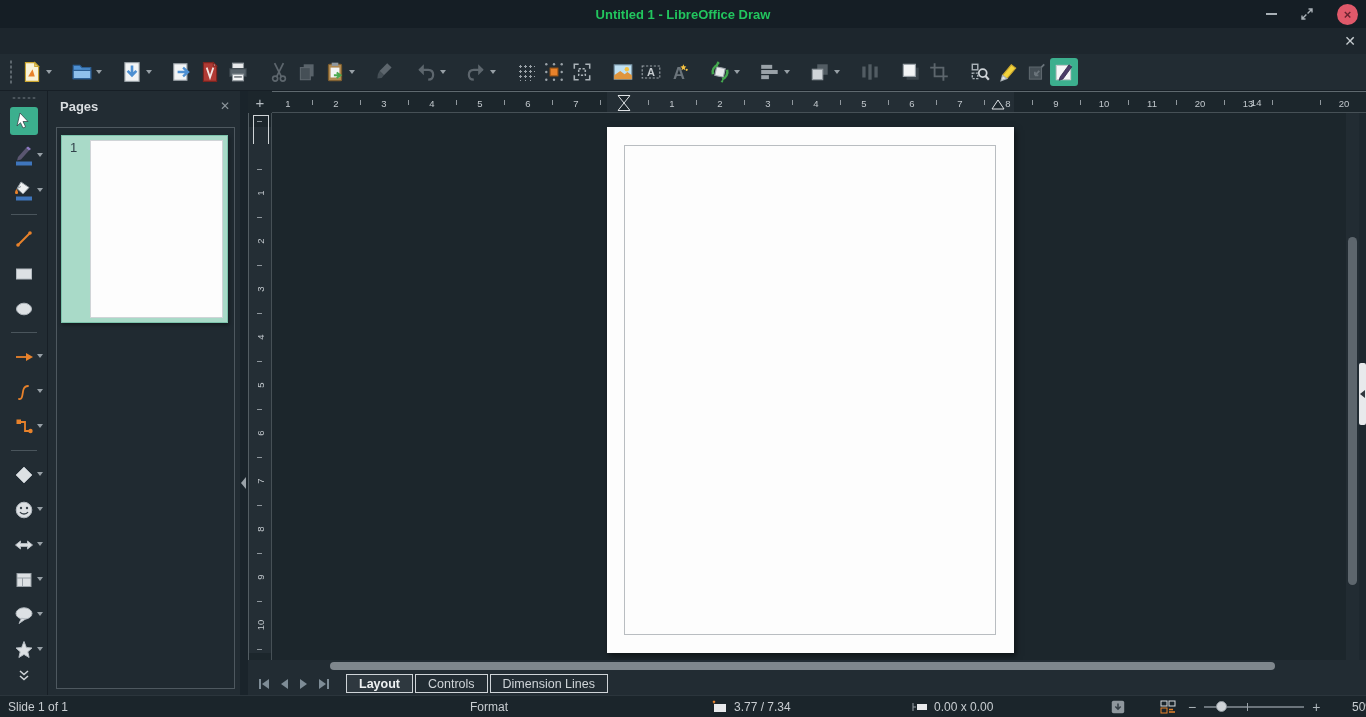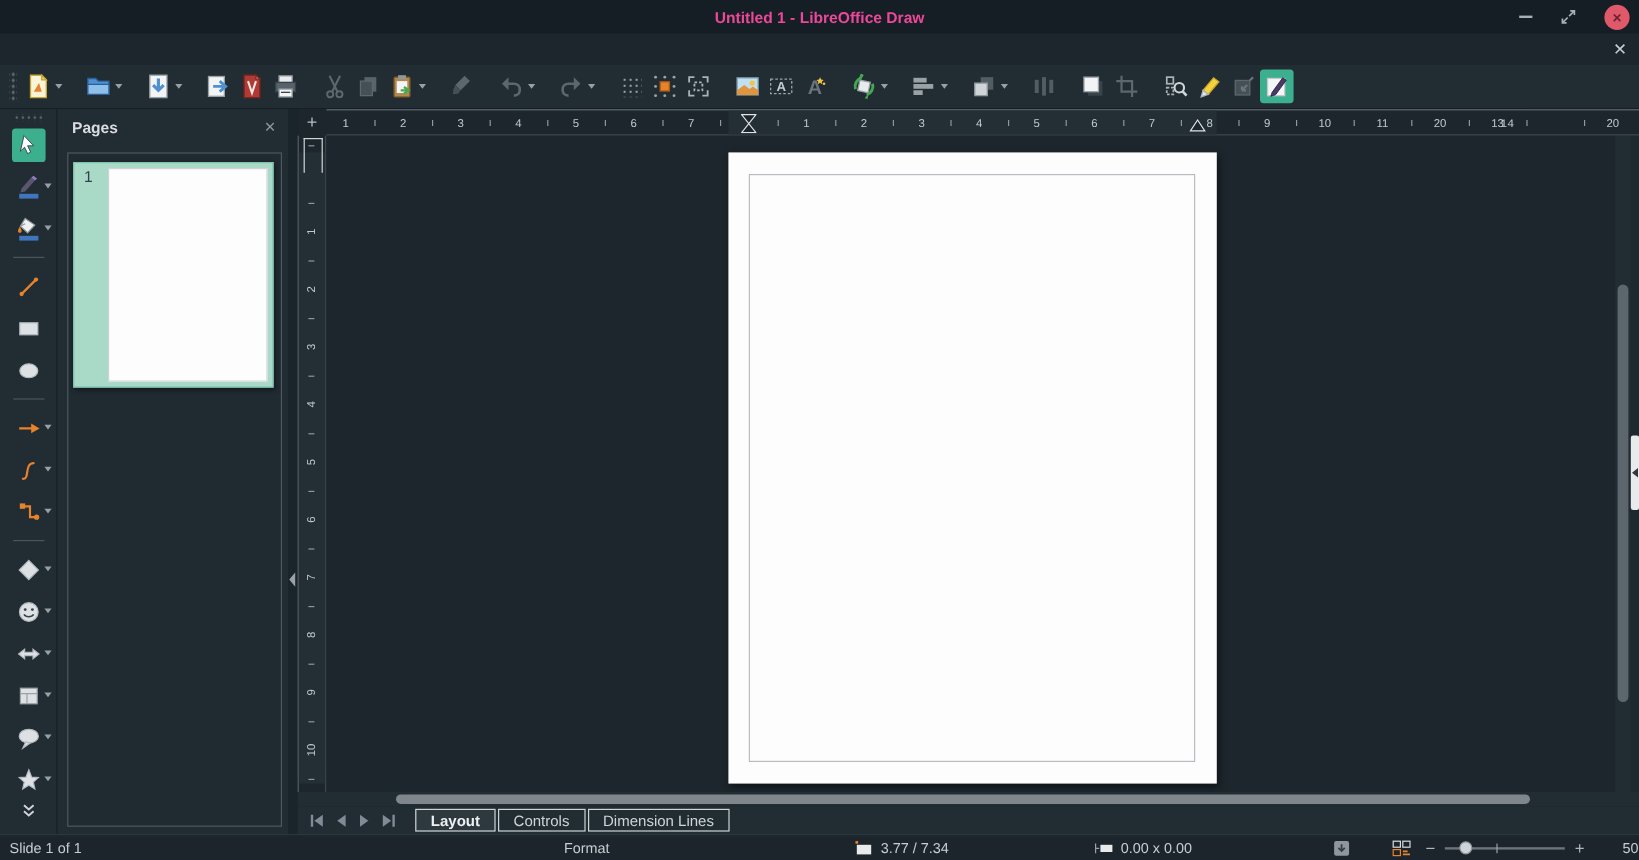--- a/index.html
+++ b/index.html
@@ -2,21 +2,21 @@
 <html><head>
 <meta charset="utf-8">
 <style>
   html,body{margin:0;padding:0;background:#10181e;}
   body{font-family:"Liberation Sans","DejaVu Sans",sans-serif;-webkit-font-smoothing:antialiased;}
   .app{position:relative;width:1366px;height:717px;overflow:hidden;background:#1d262d;color:#d6dadd;font-size:13px;}
   .abs{position:absolute;}
 
   
   .titlebar{left:0;top:0;width:1366px;height:28px;background:#151e25;display:flex;align-items:center;justify-content:center;}
-  .titlebar .title{font-weight:bold;font-size:13px;color:#ec4899;}
+  .titlebar .title{font-weight:bold;font-size:13px;color:#22c55e;}
   .win-controls{position:absolute;right:8px;top:0;height:28px;display:flex;align-items:center;gap:22px;}
   .btn-min{width:11px;height:2px;background:#a8b0b6;}
   .btn-close{width:21px;height:21px;border-radius:50%;background:#e0596a;display:flex;align-items:center;justify-content:center;color:#6b2430;font-weight:bold;font-size:13px;line-height:1;}
 
   
   .menubar{left:0;top:28px;width:1366px;height:26px;background:#222c33;display:flex;align-items:center;padding-left:8px;box-sizing:border-box;}
   .menu-item{padding:3px 12px;color:#d6dadd;cursor:default;}
   .menubar-close{position:absolute;right:10px;top:28px;height:26px;display:flex;align-items:center;color:#c6ccd0;font-size:14px;font-weight:bold;}
 
   

